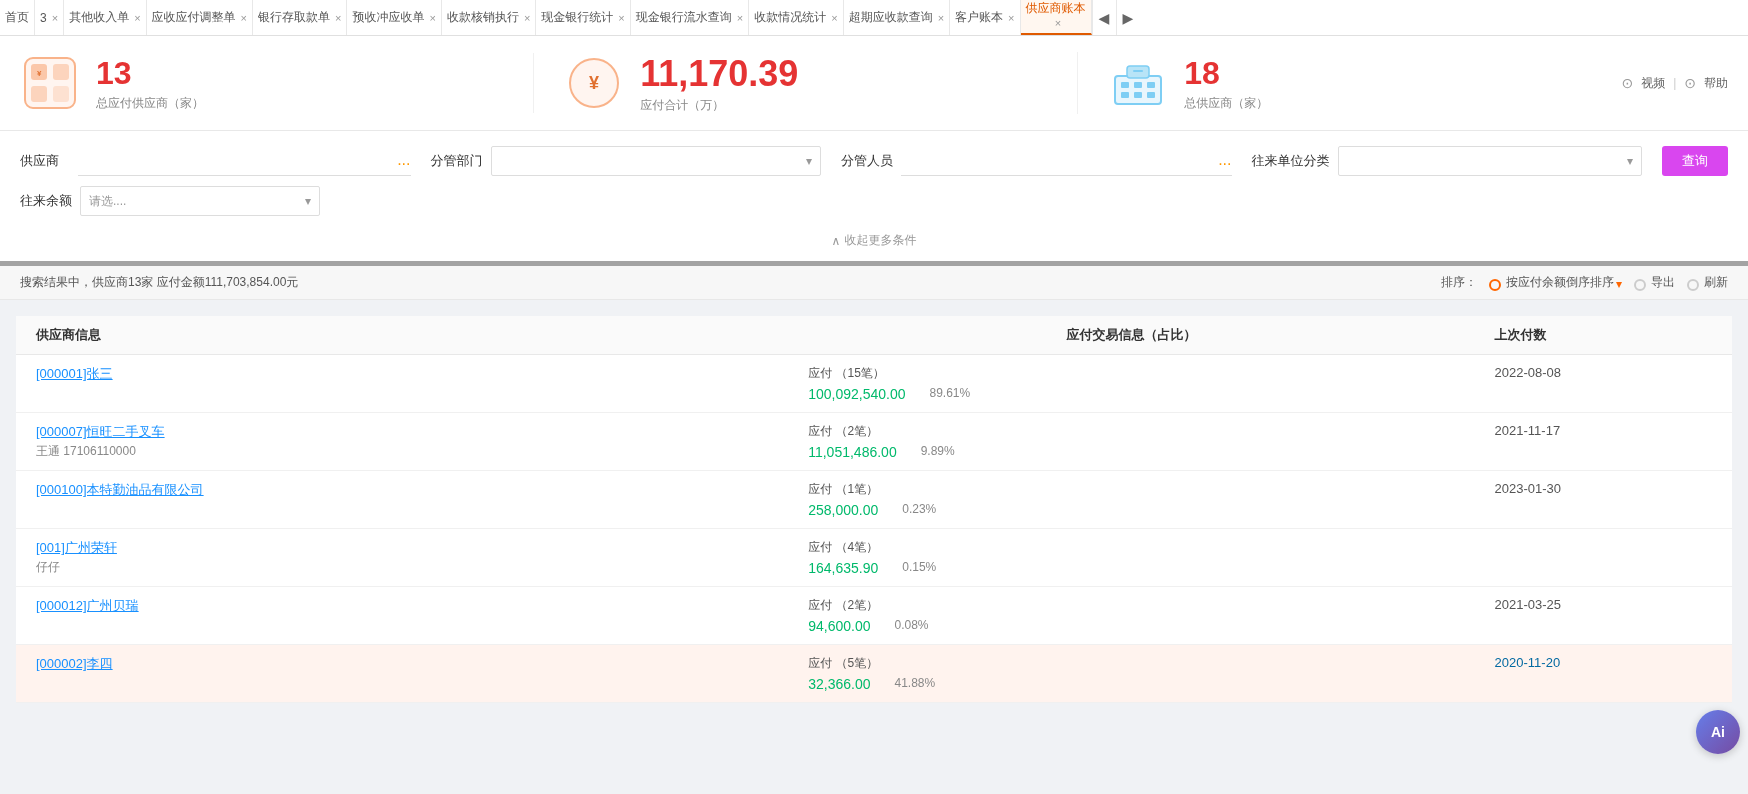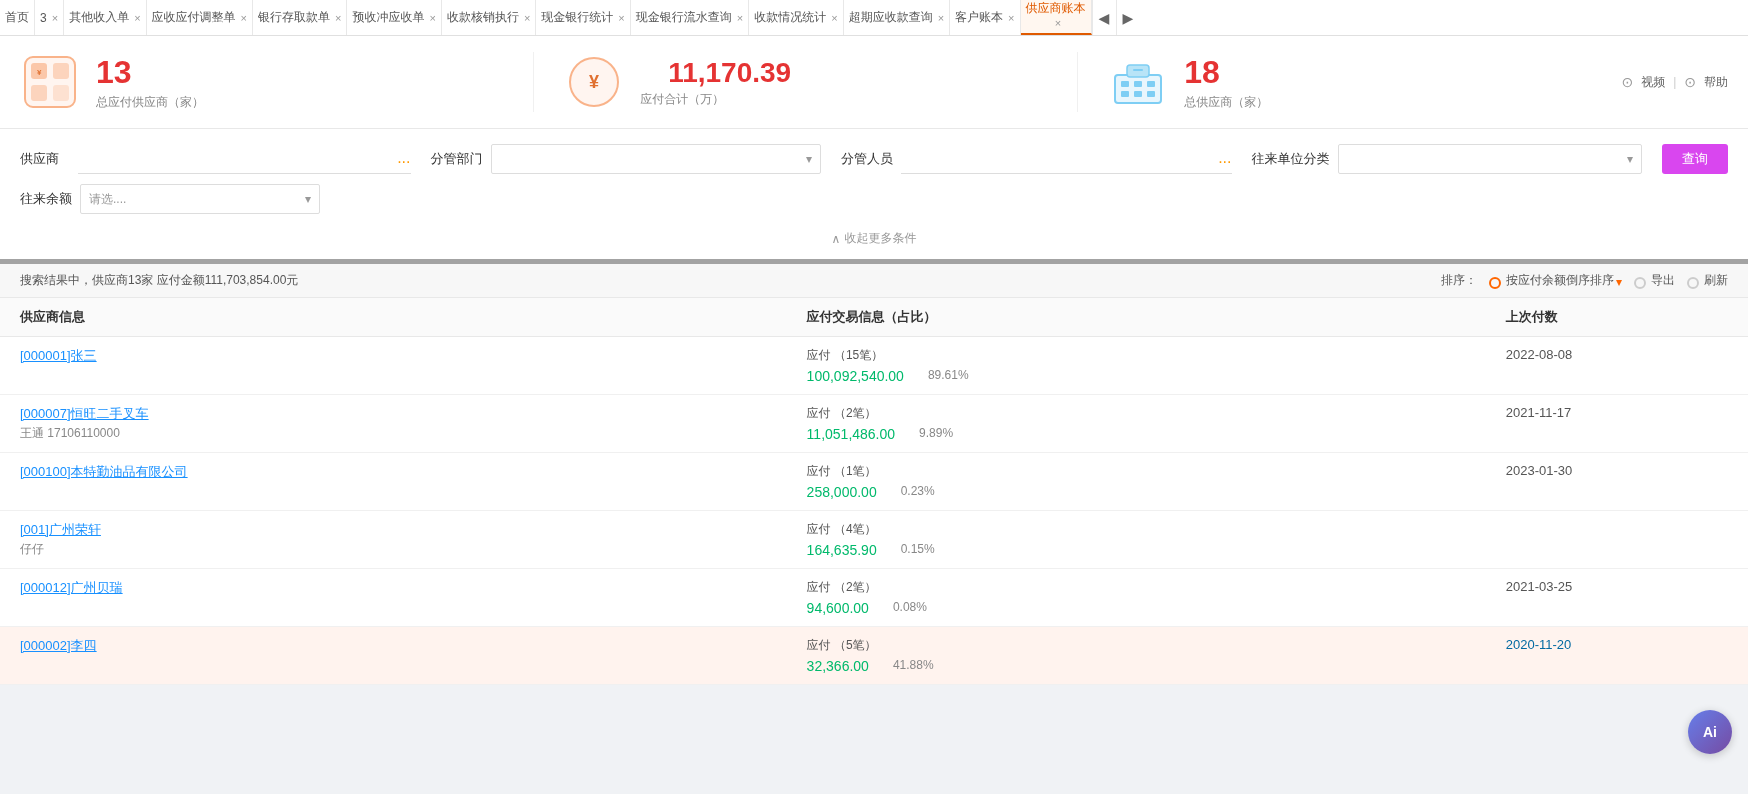--- a/index.html
+++ b/index.html
@@ -74,21 +74,21 @@
       width: 60px;
       height: 60px;
       margin-right: 16px;
       display: flex;
       align-items: center;
       justify-content: center;
     }
     .card-icon svg { width: 54px; height: 54px; }
     .card-content { display: flex; flex-direction: column; }
     .card-number { font-size: 32px; font-weight: bold; color: #e53333; line-height: 1.2; }
-    .card-number.large { font-size: 28px; margin-left: 28px; }
+    .card-number.large { font-size: 36px; }
     .card-label { font-size: 12px; color: #888; margin-top: 2px; }
     .top-right-links {
       margin-left: auto;
       display: flex;
       align-items: center;
       font-size: 12px;
       color: #666;
       gap: 8px;
     }
     .top-right-links a { color: #666; cursor: pointer; text-decoration: none; }
@@ -218,21 +218,21 @@
       width: 12px; height: 12px;
       border-radius: 50%;
       border: 2px solid #ccc;
       display: inline-block;
       margin-right: 3px;
     }
 
     
     .table-section {
       background: #fff;
-      margin: 0;
+      margin: 16px;
     }
     table {
       width: 100%;
       border-collapse: collapse;
     }
     thead tr {
       background: #fafafa;
       border-bottom: 1px solid #e8e8e8;
     }
     thead th {
@@ -463,21 +463,21 @@
       <span>刷新</span>
     </span>
   </div>
 </div>
 
 <div class="table-section">
   <table>
     <thead>
       <tr>
         <th style="width:45%;">供应商信息</th>
-        <th style="width:40%;">应付交易信息（占比）</th>
+        <th style="width:40%;text-align:center;">应付交易信息（占比）</th>
         <th style="width:15%;">上次付数</th>
       </tr>
     </thead>
     <tbody id="table-body">
     <tr>
           <td><a class="supplier-link">[000001]张三</a></td>
           <td>
             <div class="payable-count">应付 （15笔）</div>
             <div class="payable-row">
               <span class="payable-amount">100,092,540.00</span>
@@ -538,15 +538,15 @@
               <span class="payable-amount">32,366.00</span>
               <span class="payable-pct">41.88%</span>
             </div>
           </td>
           <td style="color: #0369a1; font-size: 13px;">2020-11-20</td>
         </tr>
       </tbody>
   </table>
 </div>
 
-<div style="position:fixed; right:16px; bottom:40px; background: linear-gradient(135deg, #667eea 0%, #764ba2 100%); color:#fff; border-radius:50%; width:44px; height:44px; display:flex; align-items:center; justify-content:center; font-size:14px; font-weight:bold; cursor:pointer; box-shadow: 0 2px 8px rgba(0,0,0,0.2);">
+<div style="position:fixed; right:8px; bottom:40px; background: linear-gradient(135deg, #667eea 0%, #764ba2 100%); color:#fff; border-radius:50%; width:44px; height:44px; display:flex; align-items:center; justify-content:center; font-size:14px; font-weight:bold; cursor:pointer; box-shadow: 0 2px 8px rgba(0,0,0,0.2);">
   <span>Ai</span>
 </div>
 
 </body></html>

